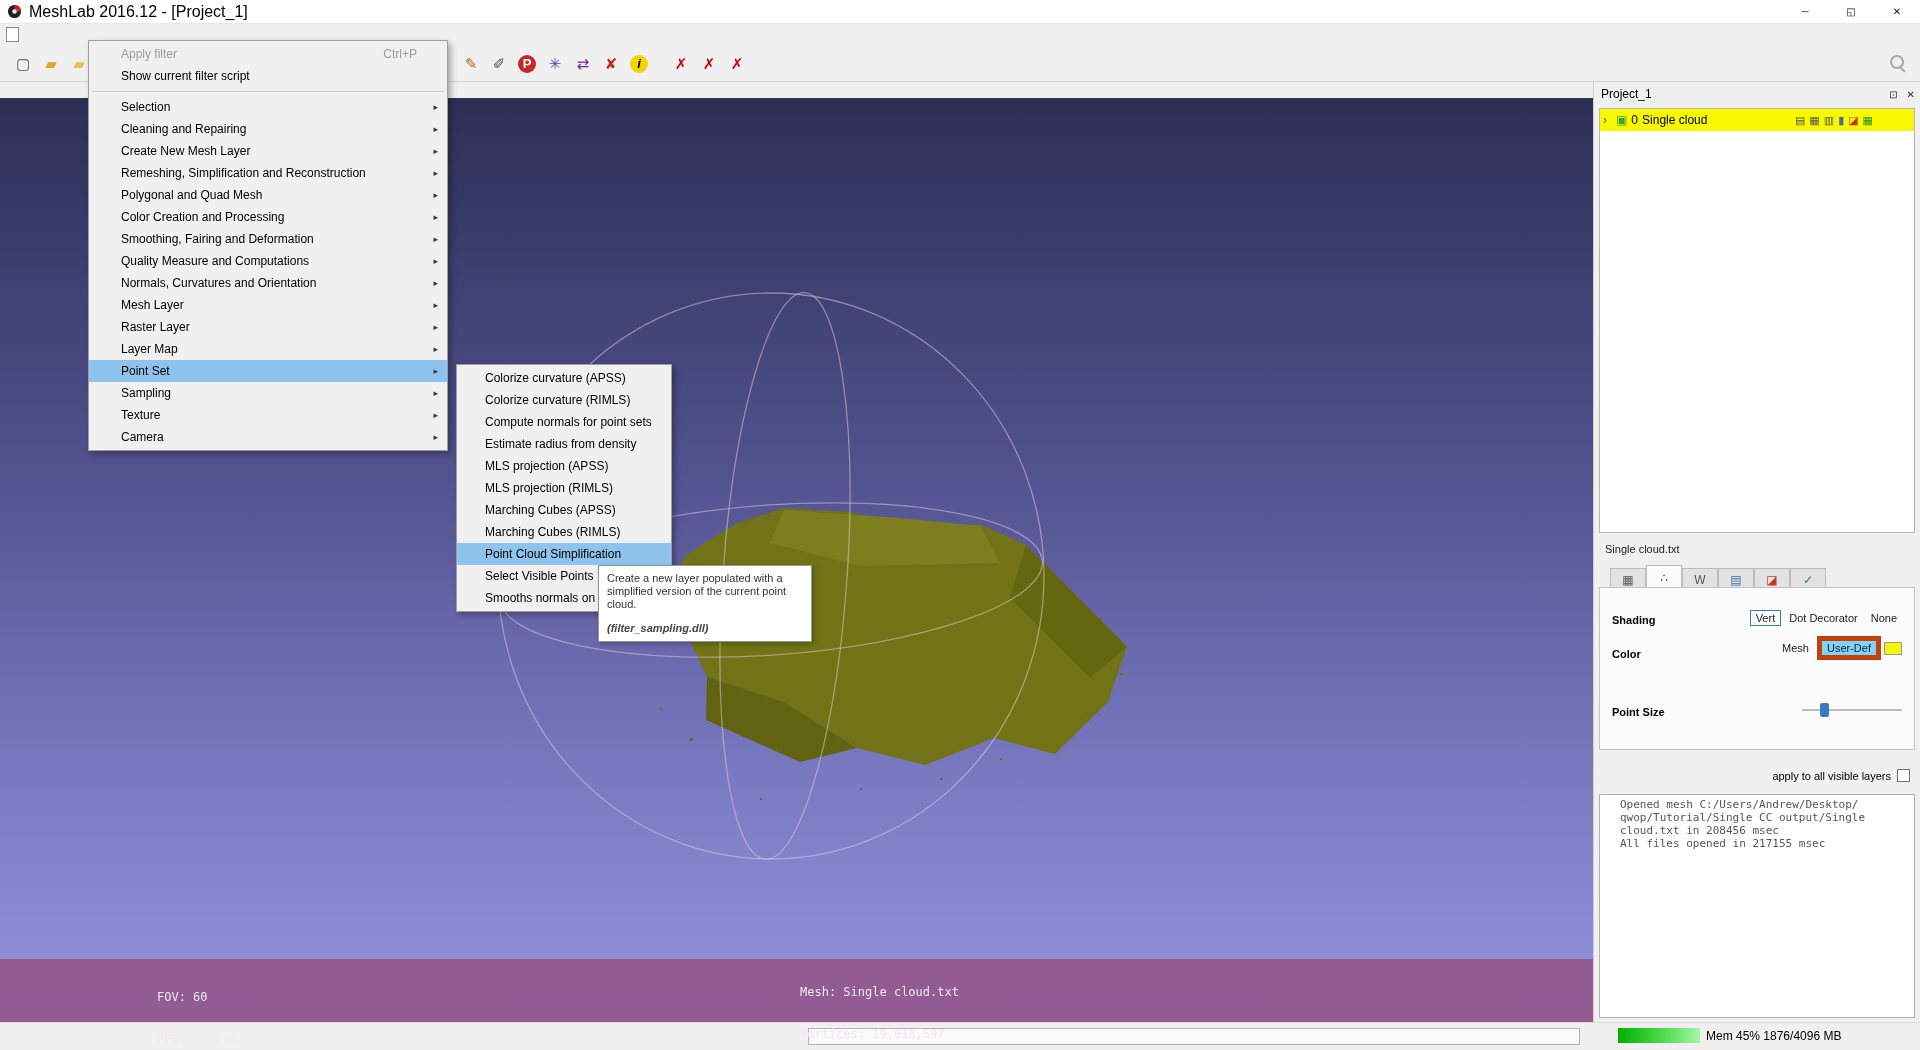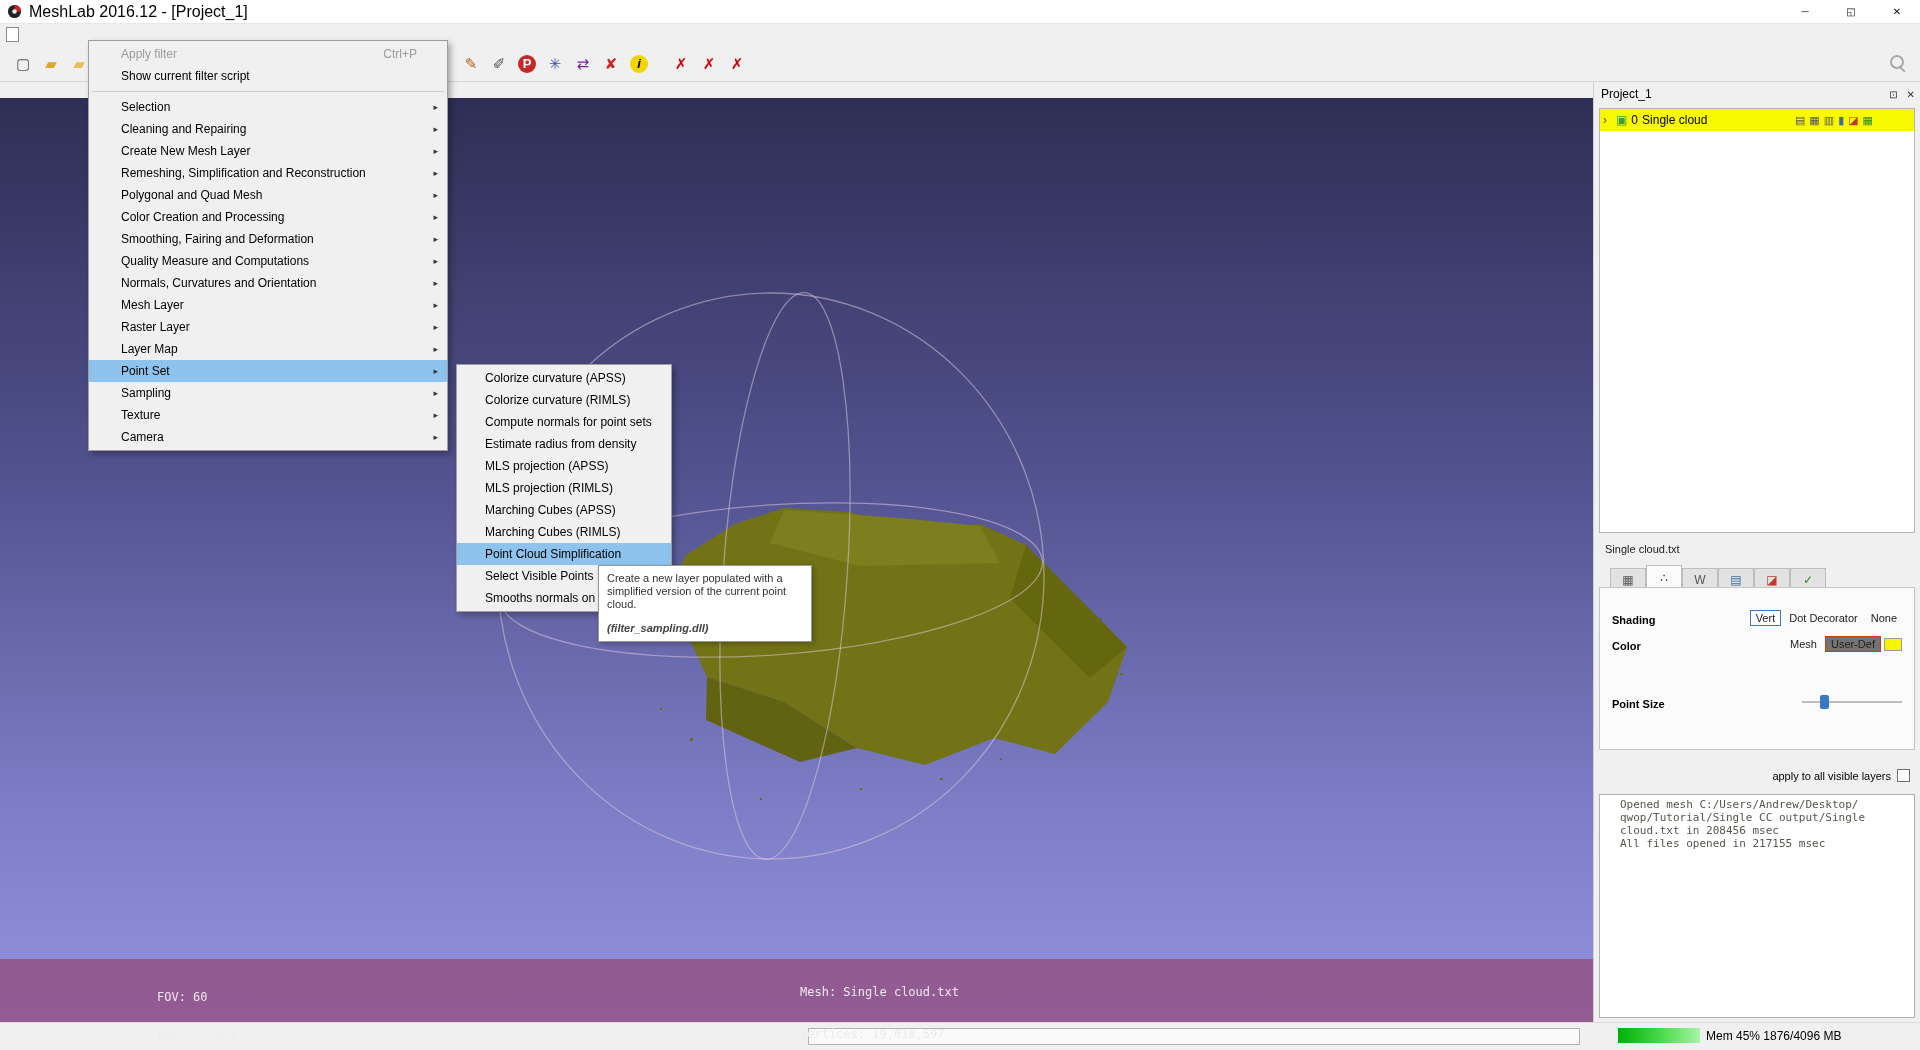--- a/index.html
+++ b/index.html
@@ -71,21 +71,21 @@
   .mesh-file-label{position:absolute;left:11px;top:461px;font-size:11px;color:#222}
   .panel-tabs{position:absolute;left:16px;top:483px;display:flex;align-items:flex-end}
   .ptab{width:36px;height:22px;display:flex;align-items:center;justify-content:center;background:#e2e2e2;border:1px solid #bdbdbd;border-bottom:none;font-size:12px}
   .ptab.selected{background:#fbfbfb;height:25px}
   .opts-box{position:absolute;left:5px;right:7px;top:505px;height:163px;background:#fbfbfb;border:1px solid #c4c4c4;padding:22px 12px 0 12px}
   .opt-row{display:flex;align-items:flex-end;margin-bottom:10px}
   .opt-label{font-weight:bold;font-size:11px}
   .opt-controls{margin-left:auto;display:flex;align-items:center;gap:3px}
   .opt-btn{font-size:11px;padding:1px 5px;color:#222;cursor:default}
   .opt-btn.sel{background:#fff;border:1px solid #3a79c3}
-  .opt-btn.sel2{background:#737373;border:1px solid #c2410c}
+  .opt-btn.sel2{background:#7dd3fc;border:5px solid #c2410c}
   .swatch{width:18px;height:13px;background:#f6f600;border:1px solid #9a9a9a}
   .ps-row{margin-top:42px}
   .slider{position:relative;width:100px;height:16px;margin-left:auto}
   .slider-track{position:absolute;left:0;right:0;top:7px;height:2px;background:#bdbdbd}
   .slider-handle{position:absolute;left:18%;top:1px;width:9px;height:14px;background:#3a79c3;border-radius:2px}
   .apply-row{position:absolute;right:12px;top:687px;display:flex;align-items:center;gap:6px;font-size:11px}
   .checkbox{width:13px;height:13px;background:#fff;border:1px solid #707070}
   .log{position:absolute;left:5px;right:7px;top:712px;height:224px;background:#fff;border:1px solid #b0b0b0;padding:3px 20px;font-family:"DejaVu Sans Mono",monospace;font-size:11px;line-height:13px;color:#56564e;white-space:pre}
 
   

